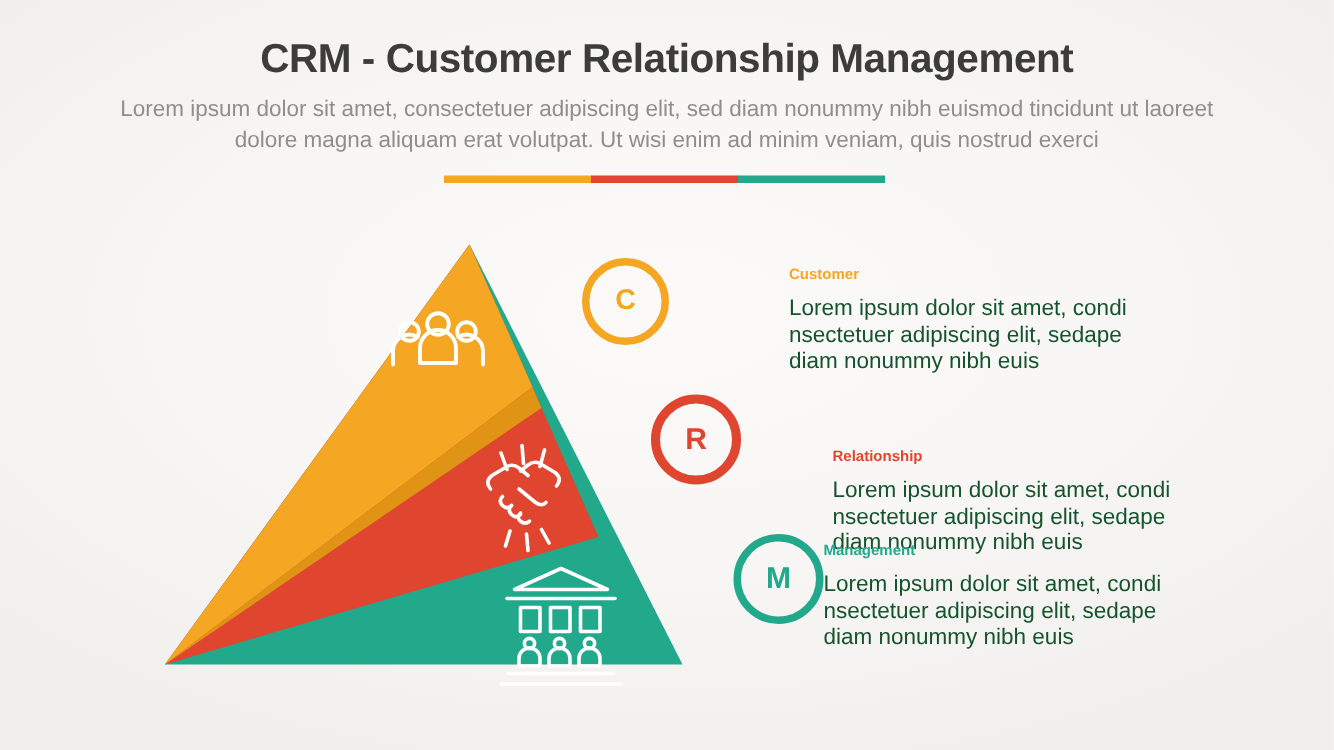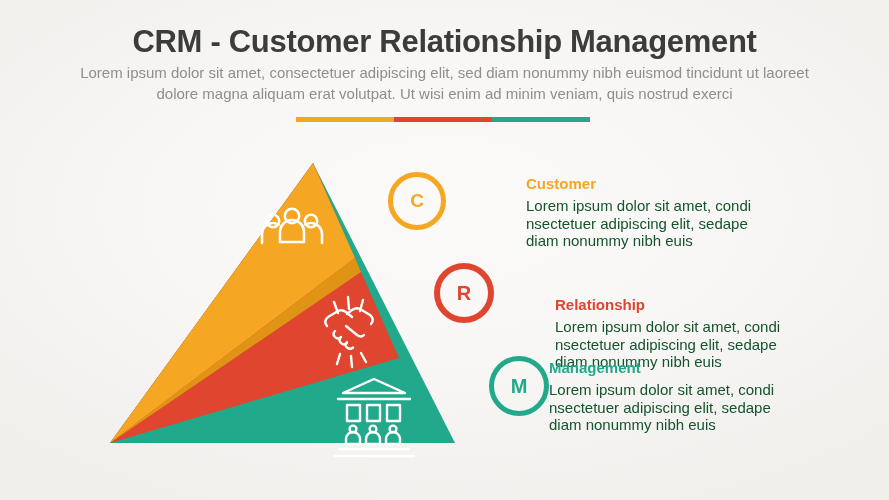--- a/index.html
+++ b/index.html
@@ -25,21 +25,21 @@
     inset: 0;
   }
 
   
   .title {
     position: absolute;
     top: 24px;
     left: 0;
     width: 889px;
     text-align: center;
-    font-size: 31px;
+    font-size: 27px;
     font-weight: bold;
     color: #3c3c3b;
     letter-spacing: -0.3px;
   }
   .subtitle {
     position: absolute;
     top: 62px;
     left: 50%;
     transform: translateX(-50%);
     width: 770px;
@@ -100,21 +100,21 @@
     font-size: 20px;
   }
   .ring-m {
     width: 60px; height: 60px;
     border: 5px solid #22a88b;
     color: #22a88b;
     font-size: 20px;
   }
   .texts { padding-top: 3px; }
   .item-title {
-    font-size: 15px;
+    font-size: 10px;
     font-weight: bold;
     margin-bottom: 4px;
     line-height: 18px;
   }
   .t-c { color: #f5a623; }
   .t-r { color: #e0452f; }
   .t-m { color: #22a88b; }
   .item-desc {
     font-size: 15px;
     line-height: 17.5px;

